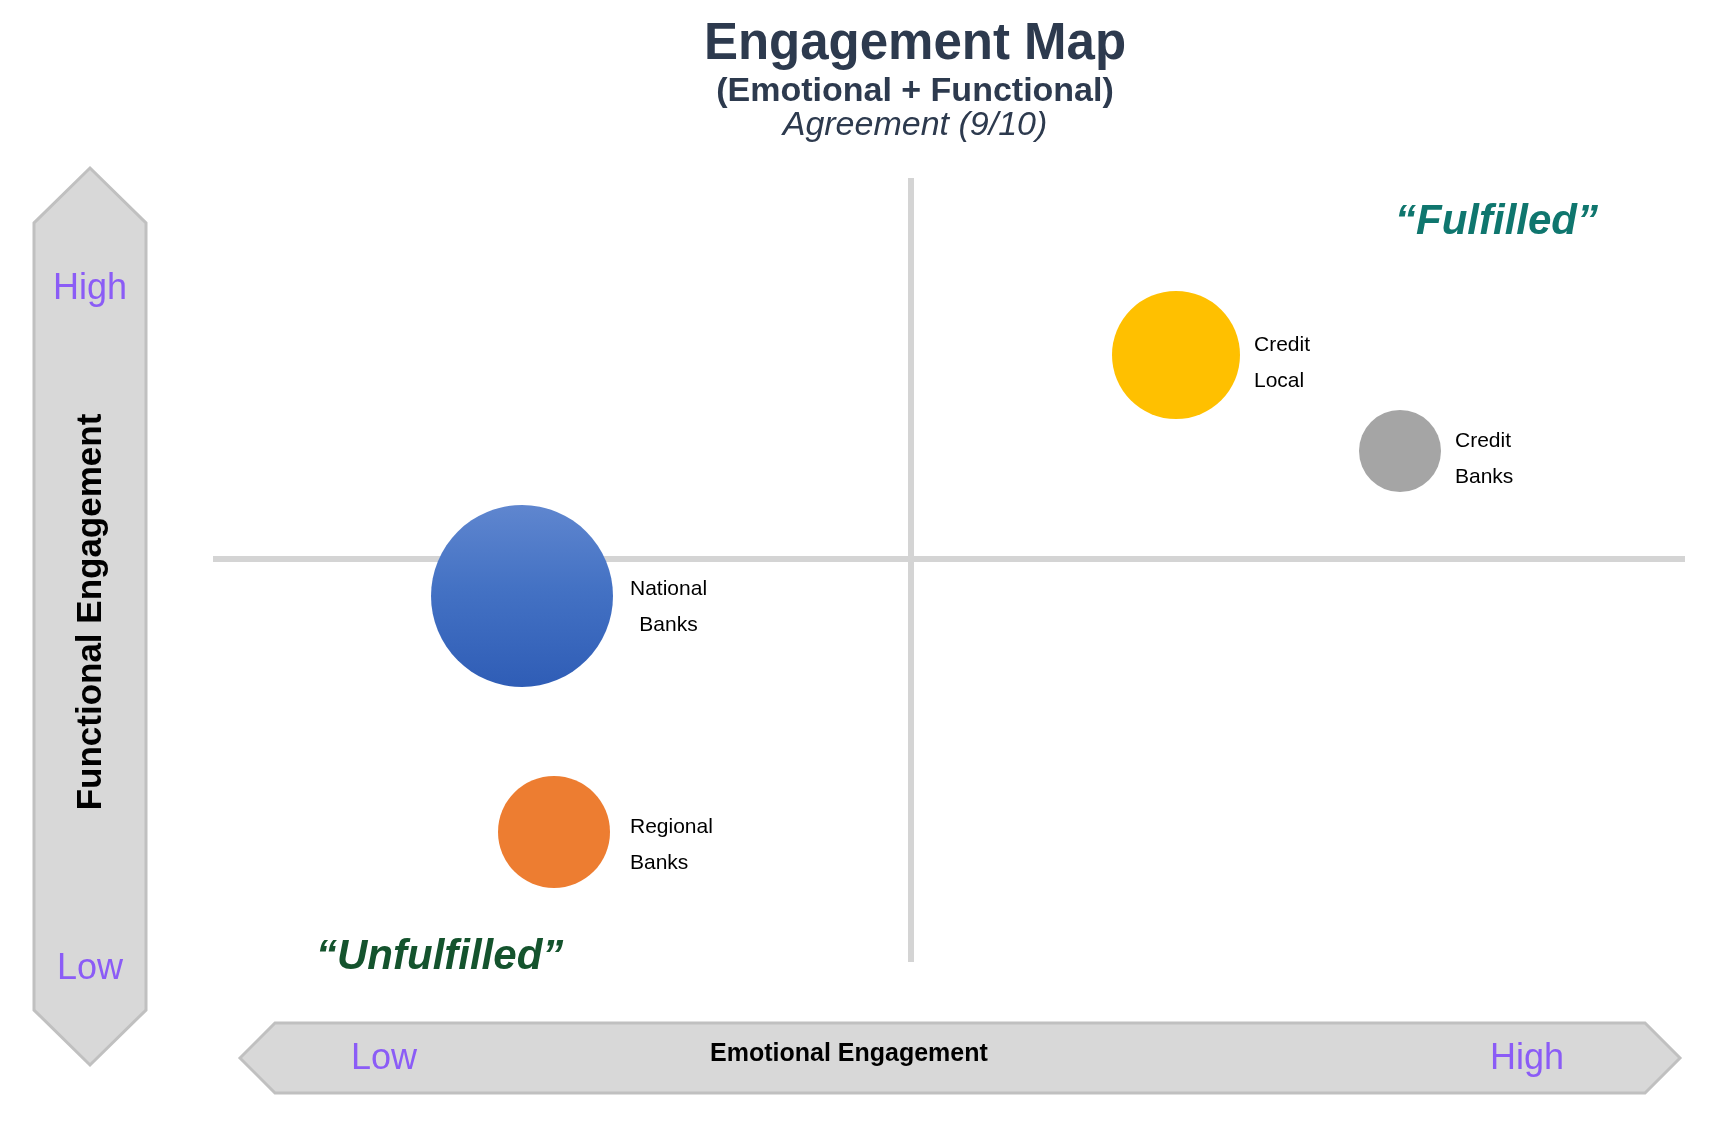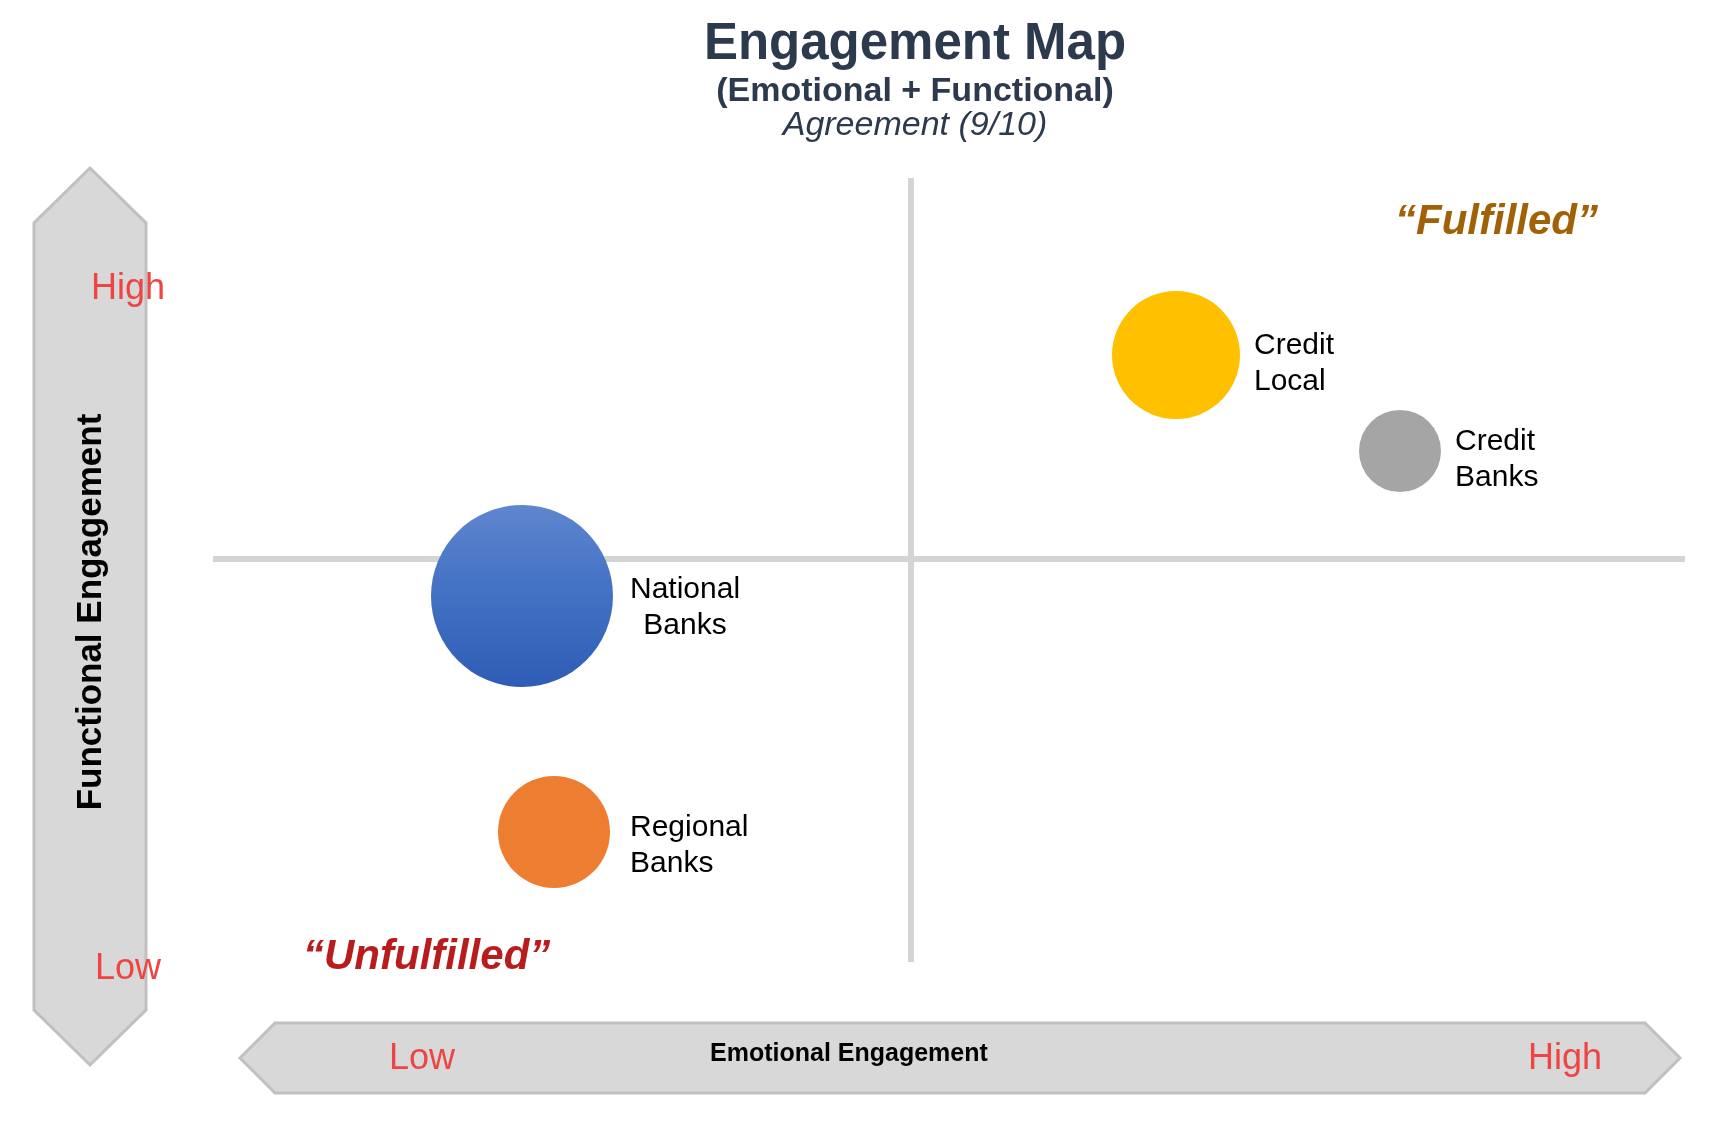--- a/index.html
+++ b/index.html
@@ -4,24 +4,24 @@
 <style>
   html, body { margin: 0; padding: 0; background: #ffffff; }
   body { width: 1722px; height: 1137px; position: relative; overflow: hidden;
          font-family: "Liberation Sans", sans-serif; }
   .abs { position: absolute; }
   .title { left: 0; width: 1830px; text-align: center; color: #2d3a4e; }
   #t1 { top: 12px; font-size: 51px; font-weight: bold; left: 0; width: 1830px; }
   #t2 { top: 70px; font-size: 34px; font-weight: bold; left: 0; width: 1830px; }
   #t3 { top: 104px; font-size: 34px; font-style: italic; left: 0; width: 1830px; }
   svg.arrows { position: absolute; left: 0; top: 0; }
-  .axis-word { color: #ef4444; font-size: 36px; margin-left: 38px; }
+  .axis-word { color: #8b5cf6; font-size: 36px; }
   .axis-title { color: #000; font-weight: bold; font-size: 36px; }
   .bubble { position: absolute; border-radius: 50%; }
-  .blabel { position: absolute; font-size: 30px; line-height: 36px; color: #000; }
+  .blabel { position: absolute; font-size: 21px; line-height: 36px; color: #000; }
   .quad { position: absolute; font-weight: bold; font-style: italic; font-size: 42px; }
   .vline { position: absolute; background: #d4d4d4; }
 </style>
 </head>
 <body>
 
 <div id="t1" class="abs title">Engagement Map</div>
 <div id="t2" class="abs title">(Emotional + Functional)</div>
 <div id="t3" class="abs title">Agreement (9/10)</div>
 
@@ -34,22 +34,22 @@
 <div class="vline" style="left:213px; top:556px; width:1472px; height:6px;"></div>
 
 <div class="abs axis-word" style="left:34px; width:112px; text-align:center; top:266px;">High</div>
 <div class="abs axis-word" style="left:34px; width:112px; text-align:center; top:946px;">Low</div>
 <div class="abs axis-title" style="left:89px; top:612px; transform: translate(-50%,-50%) rotate(-90deg); white-space:nowrap; font-size:35px;">Functional Engagement</div>
 
 <div class="abs axis-word" style="left:351px; top:1036px;">Low</div>
 <div class="abs axis-title" style="left:710px; top:1038px; font-size:25px;">Emotional Engagement</div>
 <div class="abs axis-word" style="left:1490px; top:1036px;">High</div>
 
-<div class="quad" style="left:1395px; top:196px; color:#a16207;">“Fulfilled”</div>
-<div class="quad" style="left:303px; top:931px; color:#b91c1c;">“Unfulfilled”</div>
+<div class="quad" style="left:1395px; top:196px; color:#0f766e;">“Fulfilled”</div>
+<div class="quad" style="left:316px; top:931px; color:#14532d;">“Unfulfilled”</div>
 
 <div class="bubble" style="left:1112px; top:291px; width:128px; height:128px; background:#ffc000;"></div>
 <div class="blabel" style="left:1254px; top:326px;">
   <div>Credit</div>
   <div>Local</div>
 </div>
 
 <div class="bubble" style="left:1359px; top:410px; width:82px; height:82px; background:#a5a5a5;"></div>
 <div class="blabel" style="left:1455px; top:422px;">
   <div>Credit</div>

